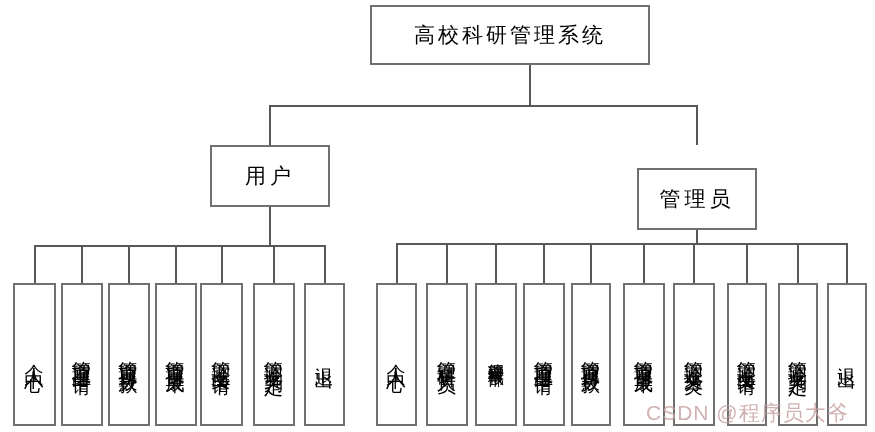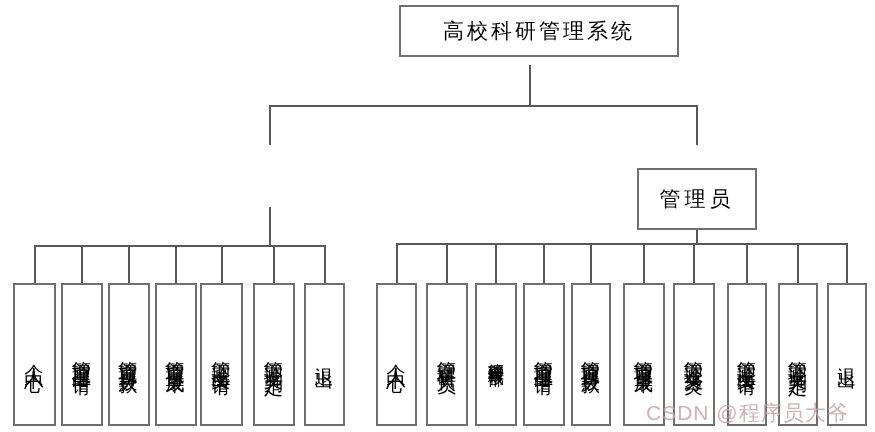--- a/index.html
+++ b/index.html
@@ -7,21 +7,21 @@
     position:relative; width:875px; height:432px; background:#ffffff;
     font-family:"Liberation Serif","DejaVu Serif",serif; color:#000;
     overflow:hidden;
   }
   .node {
     position:absolute; box-sizing:border-box; background:#ffffff;
     border:2px solid #6f6f6f;
     display:flex; align-items:center; justify-content:center;
     text-align:center; z-index:2;
   }
-  .root  { left:399px; top:5px;  width:280px; height:52px; font-size:21px; letter-spacing:3px;text-align:center; }
+  .root  { left:370px; top:5px;  width:280px; height:60px; font-size:21px; letter-spacing:3px;text-align:center; }
   .parent{ top:145px; width:120px; height:62px; font-size:21px; letter-spacing:4px; }
   .parent.p0 { left:210px; }
   .parent.p1 { left:637px; }
   .leaf {
     writing-mode:vertical-rl; text-orientation:upright;
     font-size:19px; letter-spacing:3px; line-height:1;
   }
   .leaf.long { font-size:16px; letter-spacing:1px; }
   .line { position:absolute; background:#585858; z-index:1; }
   .hline { height:2px; }
@@ -32,20 +32,21 @@
     font-size:21px; letter-spacing:1px; white-space:nowrap;
     opacity:0.85;
     text-align:center;
   }
 </style>
 </head>
 <body>
 
 <div id="canvas">
   <div class="node root" style="border-color: rgb(111, 111, 111);">高校科研管理系统</div>
+  <div class="node parent p0" style="border-color: rgb(111, 111, 111);">用户</div>
   <div class="node parent p1" style="border-color: rgb(111, 111, 111); margin-top: 23px;">管理员</div>
   <div id="watermark" style="color: rgb(201, 164, 164);">CSDN @程序员大爷</div>
 <div class="line vline" style="left: 529px; top: 65px; height: 40px; background: rgb(88, 88, 88);"></div>
     <div class="line hline" style="left: 270px; top: 105px; width: 427px; background: rgb(88, 88, 88);"></div>
     <div class="line vline" style="left: 269px; top: 105px; height: 40px; background: rgb(88, 88, 88);"></div>
     <div class="line vline" style="left: 696px; top: 105px; height: 40px; background: rgb(88, 88, 88);"></div>
     <div class="line vline" style="left: 269px; top: 207px; height: 38px; background: rgb(88, 88, 88);"></div>
     <div class="line hline" style="left: 34.5px; top: 245px; width: 290px; background: rgb(88, 88, 88);"></div>
     <div class="line vline" style="left: 33.5px; top: 245px; height: 38px; background: rgb(88, 88, 88);"></div>
     <div class="node leaf" style="left: 13px; top: 283px; width: 43px; height: 143px; border-color: rgb(111, 111, 111);">个人中心</div>

